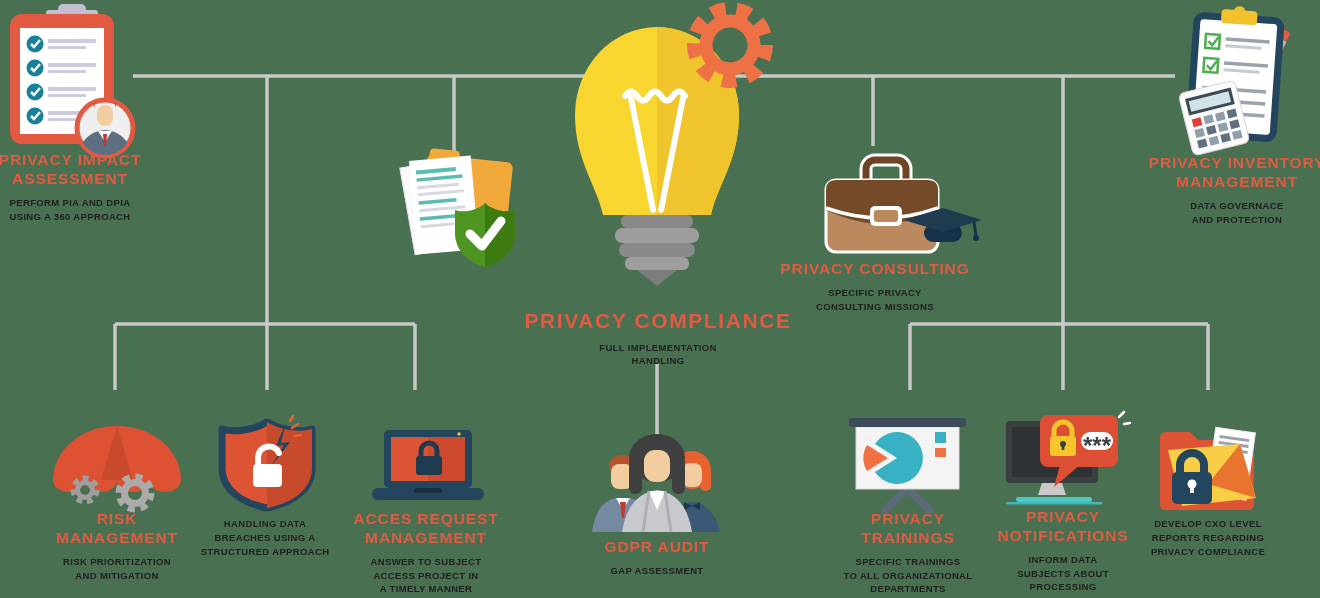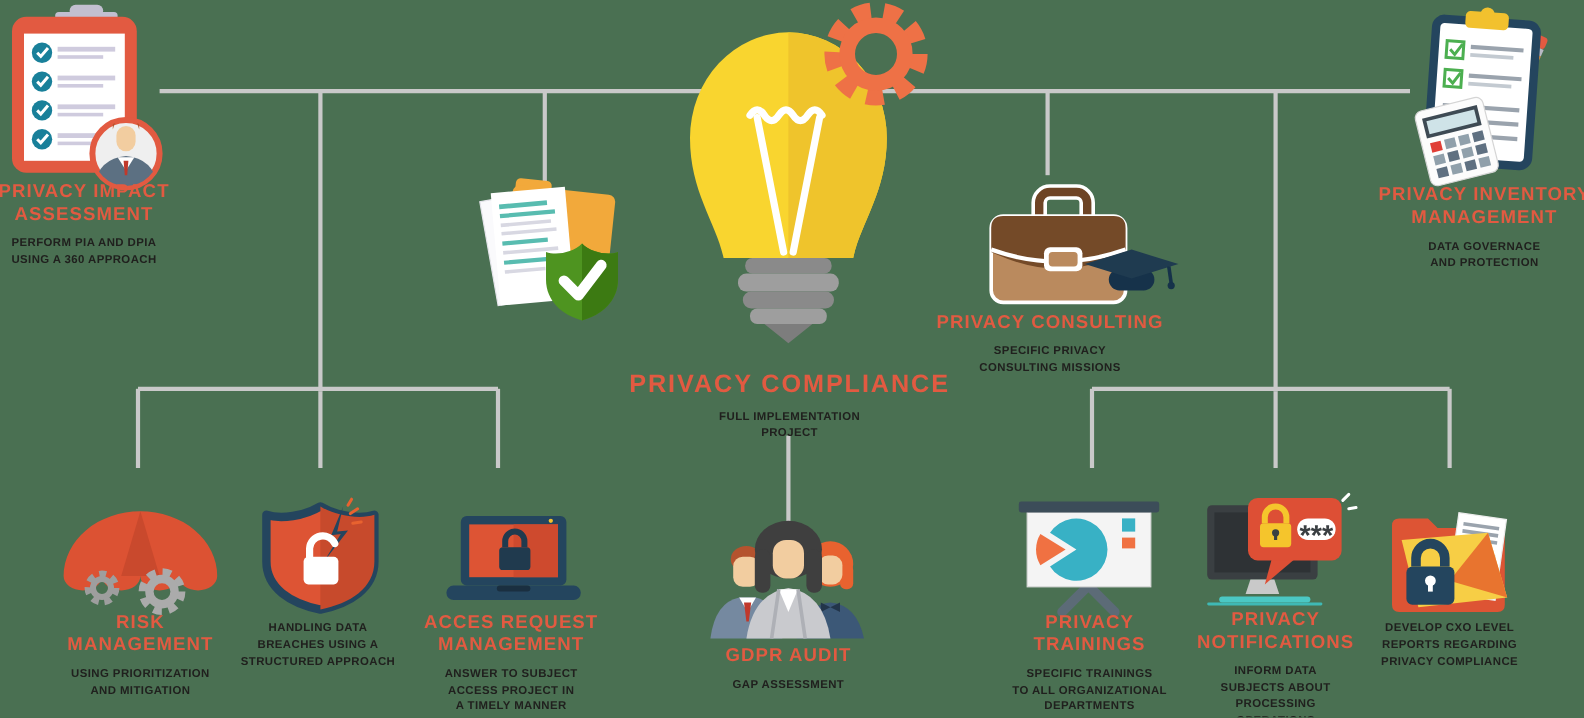--- a/index.html
+++ b/index.html
@@ -50,21 +50,21 @@
     <rect x="80" y="257" width="64" height="13" rx="6" fill="#9E9E9E"></rect>
     <polygon points="92,270 132,270 112,286" fill="#7D7D7D"></polygon>
     <g>
       <circle cx="185" cy="45" r="33" fill="none" stroke="#EE7146" stroke-width="20" stroke-dasharray="13 10.03"></circle>
       <circle cx="185" cy="45" r="24" fill="none" stroke="#EE7146" stroke-width="13"></circle>
     </g>
   </svg>
   <div class="txt" style="left:508px;top:308px;width:300px">
     <div class="title center-title">PRIVACY COMPLIANCE</div>
     <div class="sub">FULL IMPLEMENTATION
-PROJECT</div>
+HANDLING</div>
   </div>
 
   <svg class="abs" style="left:2px;top:4px" width="150" height="160">
     <rect x="56" y="0" width="28" height="10" rx="5" fill="#C2BFD0"></rect>
     <rect x="44" y="6" width="52" height="12" rx="3" fill="#C2BFD0"></rect>
     <rect x="8" y="10" width="104" height="130" rx="12" fill="#E25A41"></rect>
     <rect x="18" y="24" width="84" height="106" fill="#FFFFFF"></rect>
     <g>
       <circle cx="33" cy="40" r="8.5" fill="#19809A"></circle>
         <polyline points="29,40 32,43 38,36" stroke="#FFF" stroke-width="2.5" fill="none"></polyline>
@@ -207,21 +207,21 @@
       <circle cx="38" cy="70" r="7.5" fill="none" stroke="#9E9E9E" stroke-width="5"></circle>
     </g>
     <g>
       <circle cx="88" cy="73" r="15" fill="none" stroke="#ABABAB" stroke-width="9" stroke-dasharray="6.5 5.28"></circle>
       <circle cx="88" cy="73" r="10.5" fill="none" stroke="#ABABAB" stroke-width="7"></circle>
     </g>
   </svg>
   <div class="txt" style="left:27px;top:510px;width:180px">
     <div class="title">RISK
 MANAGEMENT</div>
-    <div class="sub">USING PRIORITIZATION
+    <div class="sub">RISK PRIORITIZATION
 AND MITIGATION</div>
   </div>
 
   <svg class="abs" style="left:212px;top:416px" width="110" height="96">
     <path d="M55,6 C68,14 88,17 100,13 L100,52 C100,74 80,87 55,92 C30,87 10,74 10,52 L10,13 C22,17 42,14 55,6 Z" fill="#DD5434" stroke="#24455E" stroke-width="7" stroke-linejoin="round"></path>
     <path d="M55,6 C68,14 88,17 100,13 L100,52 C100,74 80,87 55,92 Z" fill="#C74A2C"></path>
     <polygon points="74,6 64,30 72,29 58,52 78,26 69,27" fill="#24455E"></polygon>
     <g stroke="#E8622F" stroke-width="2.5" stroke-linecap="round">
       <path d="M80,12 L86,8"></path>
         <path d="M82,20 L89,19"></path>

